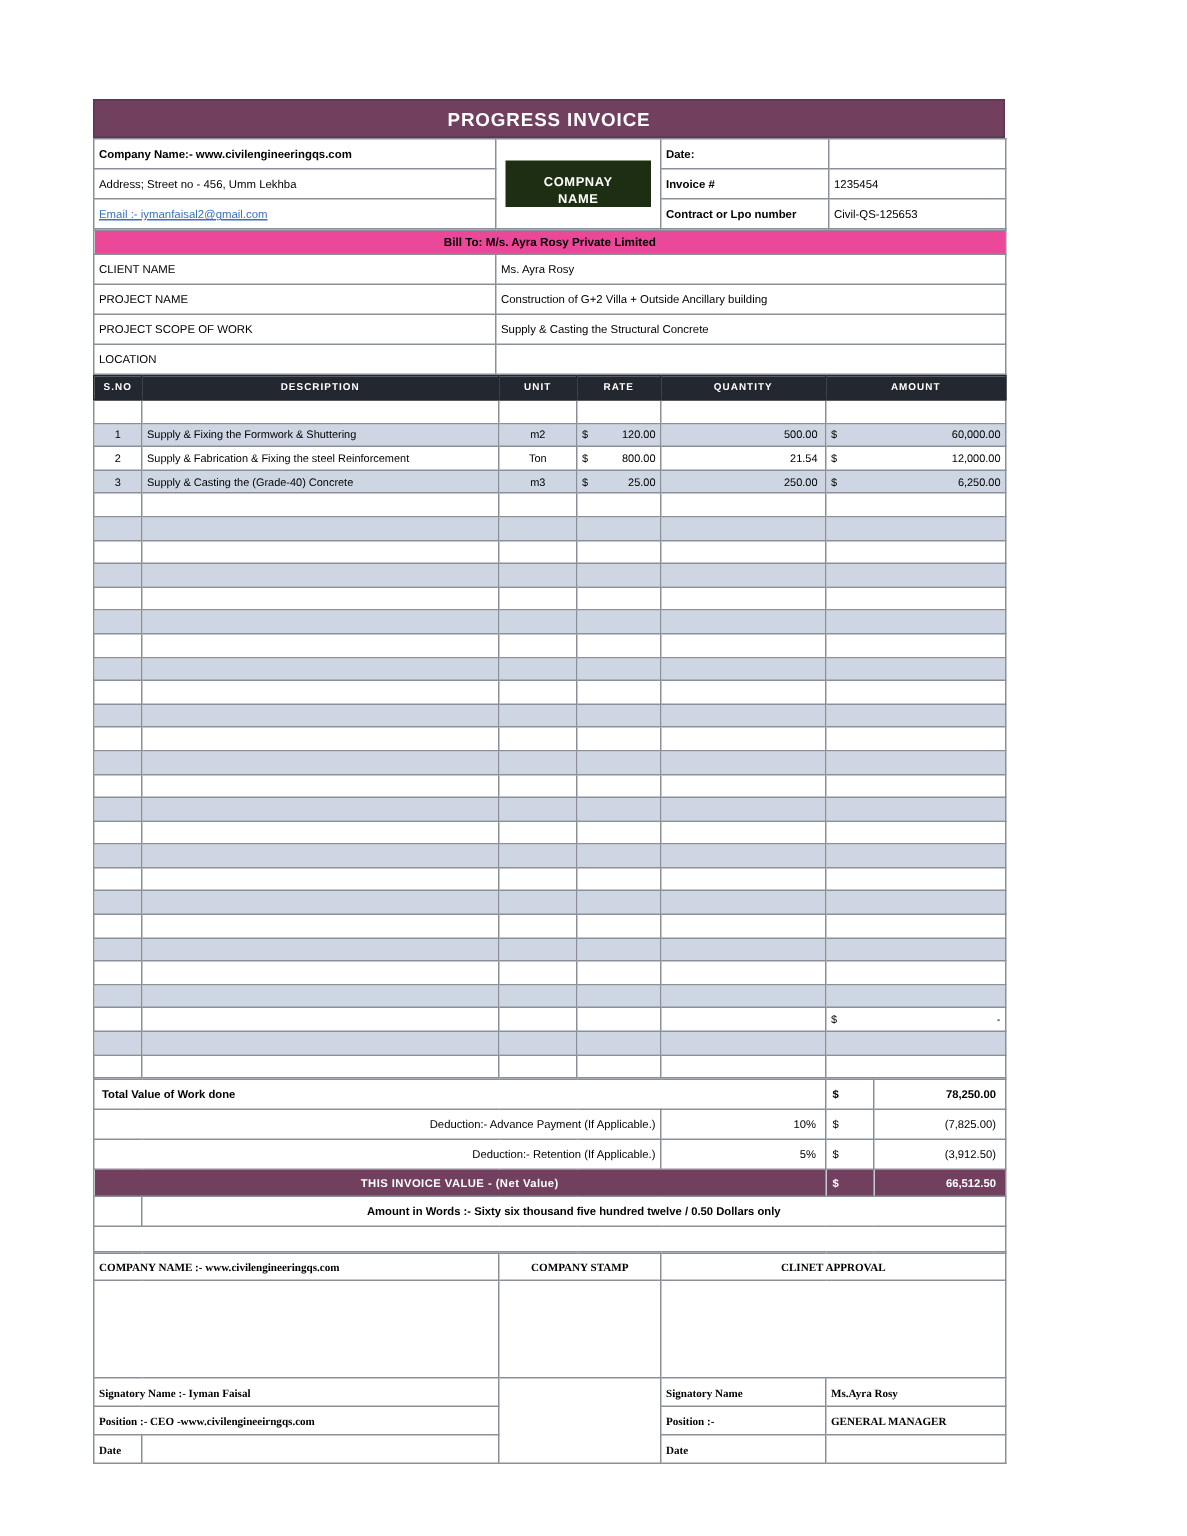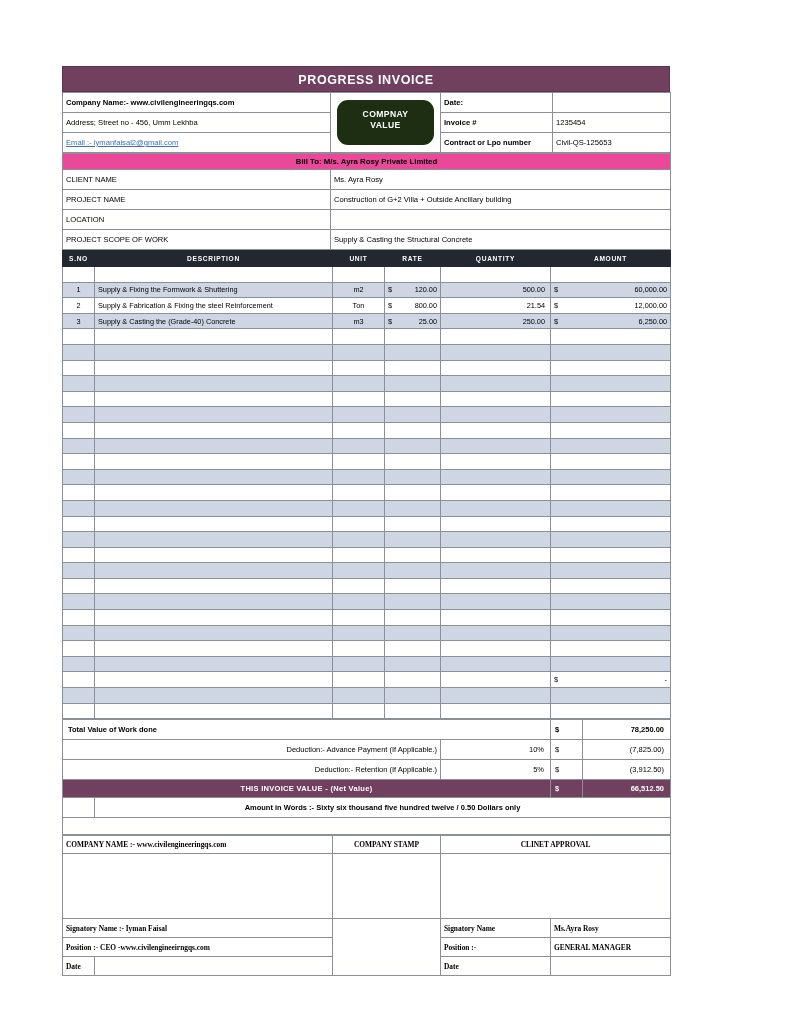--- a/index.html
+++ b/index.html
@@ -71,23 +71,22 @@
     vertical-align: middle;
     padding: 3px 6px !important;
   }
   .logo-box {
     background: #1e2e13;
     color: #ffffff;
     font-weight: bold;
     font-size: 8.6px;
     line-height: 11px;
     letter-spacing: 0.4px;
-    padding: 9px 0 14px;
+    padding: 9px 0 0;
     text-align: center;
-    border-radius: 11px;
   }
   .lbl-b { font-weight: bold; font-size: 7.6px; }
   .val-n { font-size: 7.6px; }
 
   
   .billto {
     background: #ec4899;
     text-align: center;
     font-weight: bold;
     font-size: 7.8px;
@@ -184,21 +183,21 @@
         <col style="width:110px">
         <col style="width:112px">
         <col style="width:118px">
       </colgroup>
       <tbody>
         <tr>
           <td class="co-cell">Company Name:- www.civilengineeringqs.com</td>
           <td class="logo-cell" rowspan="3">
             <div class="logo-box">
               <div>COMPNAY</div>
-              <div>VALUE</div>
+              <div>NAME</div>
             </div>
           </td>
           <td class="lbl-b">Date:</td>
           <td class="val-n"></td>
         </tr>
         <tr>
           <td class="addr-cell">Address; Street no - 456, Umm Lekhba</td>
           <td class="lbl-b">Invoice #</td>
           <td class="val-n">1235454</td>
         </tr>
@@ -223,26 +222,26 @@
         </tr>
         <tr class="client-row">
           <td>CLIENT NAME</td>
           <td>Ms. Ayra Rosy</td>
         </tr>
         <tr class="client-row">
           <td>PROJECT  NAME</td>
           <td>Construction of G+2 Villa + Outside Ancillary building</td>
         </tr>
         <tr class="client-row">
+          <td>PROJECT SCOPE OF WORK</td>
+          <td>Supply &amp; Casting the Structural Concrete</td>
+        </tr>
+        <tr class="client-row">
           <td>LOCATION</td>
           <td></td>
-        </tr>
-        <tr class="client-row">
-          <td>PROJECT SCOPE OF WORK</td>
-          <td>Supply &amp; Casting the Structural Concrete</td>
         </tr>
       </tbody>
     </table>
 
     <table class="grid items">
       <colgroup>
         <col style="width:32px">
         <col style="width:238px">
         <col style="width:52px">
         <col style="width:56px">

